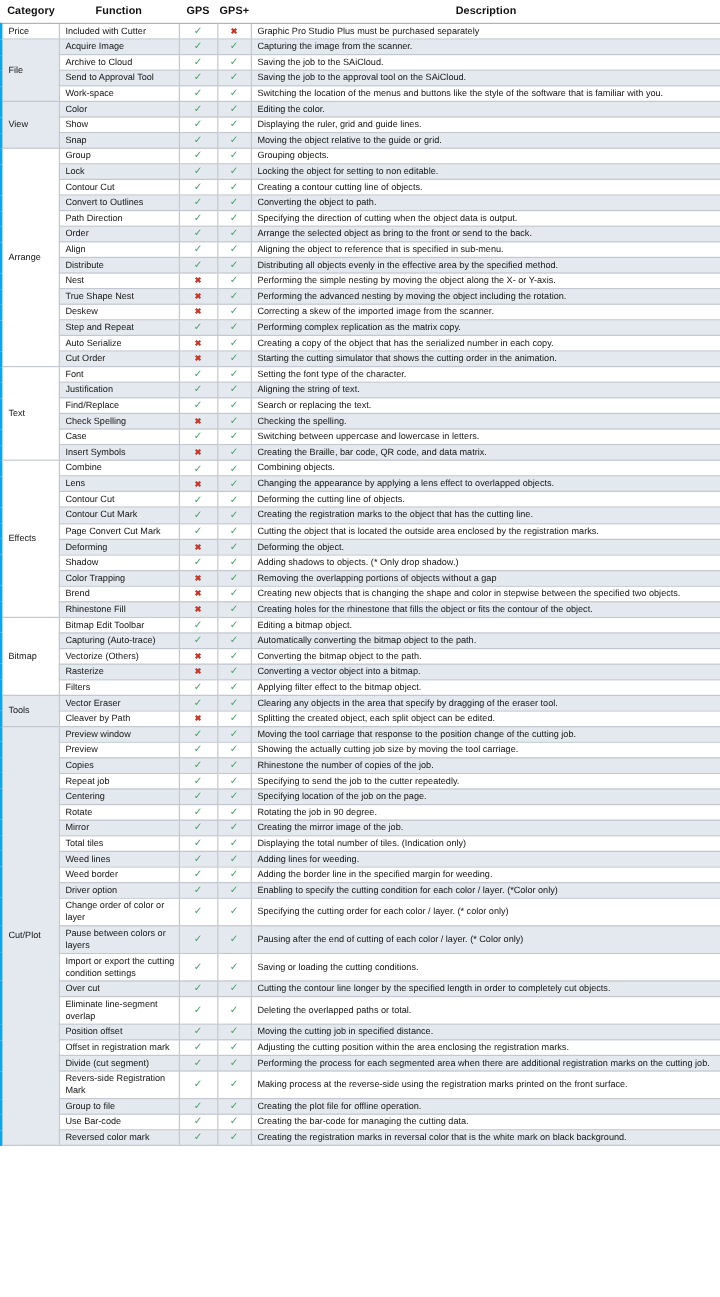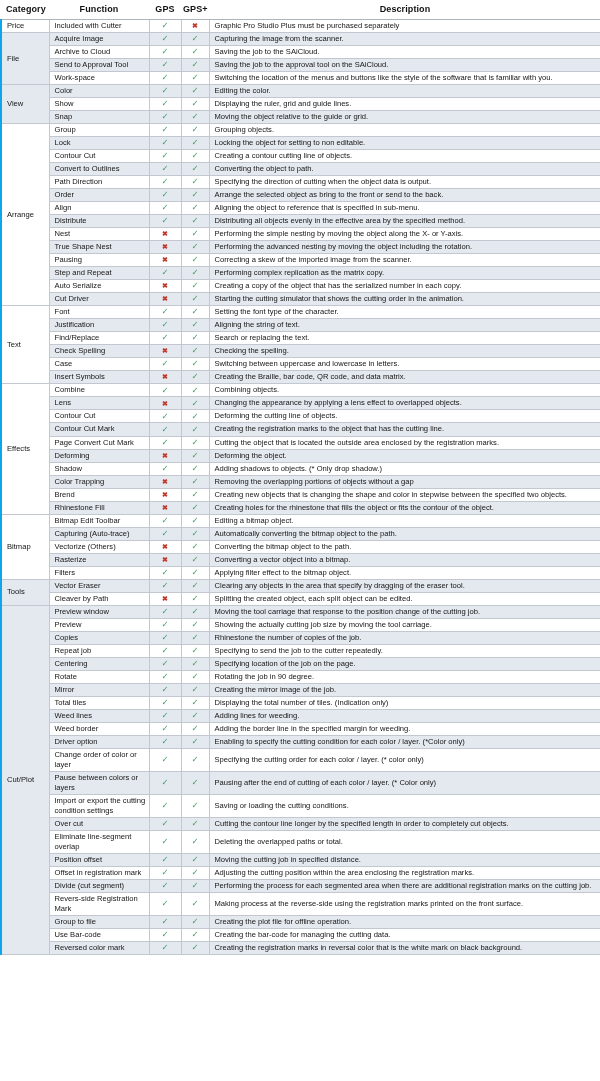--- a/index.html
+++ b/index.html
@@ -216,39 +216,39 @@
         <td class="mark"><span class="yes">✓</span></td>
         <td class="desc">Performing the simple nesting by moving the object along the X- or Y-axis.</td>
       </tr>
       <tr class="shade">
         <td class="fn">True Shape Nest</td>
         <td class="mark"><span class="no">✖</span></td>
         <td class="mark"><span class="yes">✓</span></td>
         <td class="desc">Performing the advanced nesting by moving the object including the rotation.</td>
       </tr>
       <tr class="plain">
-        <td class="fn">Pausing</td>
+        <td class="fn">Deskew</td>
         <td class="mark"><span class="no">✖</span></td>
         <td class="mark"><span class="yes">✓</span></td>
         <td class="desc">Correcting a skew of the imported image from the scanner.</td>
       </tr>
       <tr class="shade">
         <td class="fn">Step and Repeat</td>
         <td class="mark"><span class="yes">✓</span></td>
         <td class="mark"><span class="yes">✓</span></td>
         <td class="desc">Performing complex replication as the matrix copy.</td>
       </tr>
       <tr class="plain">
         <td class="fn">Auto Serialize</td>
         <td class="mark"><span class="no">✖</span></td>
         <td class="mark"><span class="yes">✓</span></td>
         <td class="desc">Creating a copy of the object that has the serialized number in each copy.</td>
       </tr>
       <tr class="shade">
-        <td class="fn">Cut Driver</td>
+        <td class="fn">Cut Order</td>
         <td class="mark"><span class="no">✖</span></td>
         <td class="mark"><span class="yes">✓</span></td>
         <td class="desc"> Starting the cutting simulator that shows the cutting order in the animation.</td>
       </tr>
       <tr class="plain">
         <td class="cat" rowspan="6">Text</td>
         <td class="fn">Font</td>
         <td class="mark"><span class="yes">✓</span></td>
         <td class="mark"><span class="yes">✓</span></td>
         <td class="desc">Setting the font type of the character.</td>

